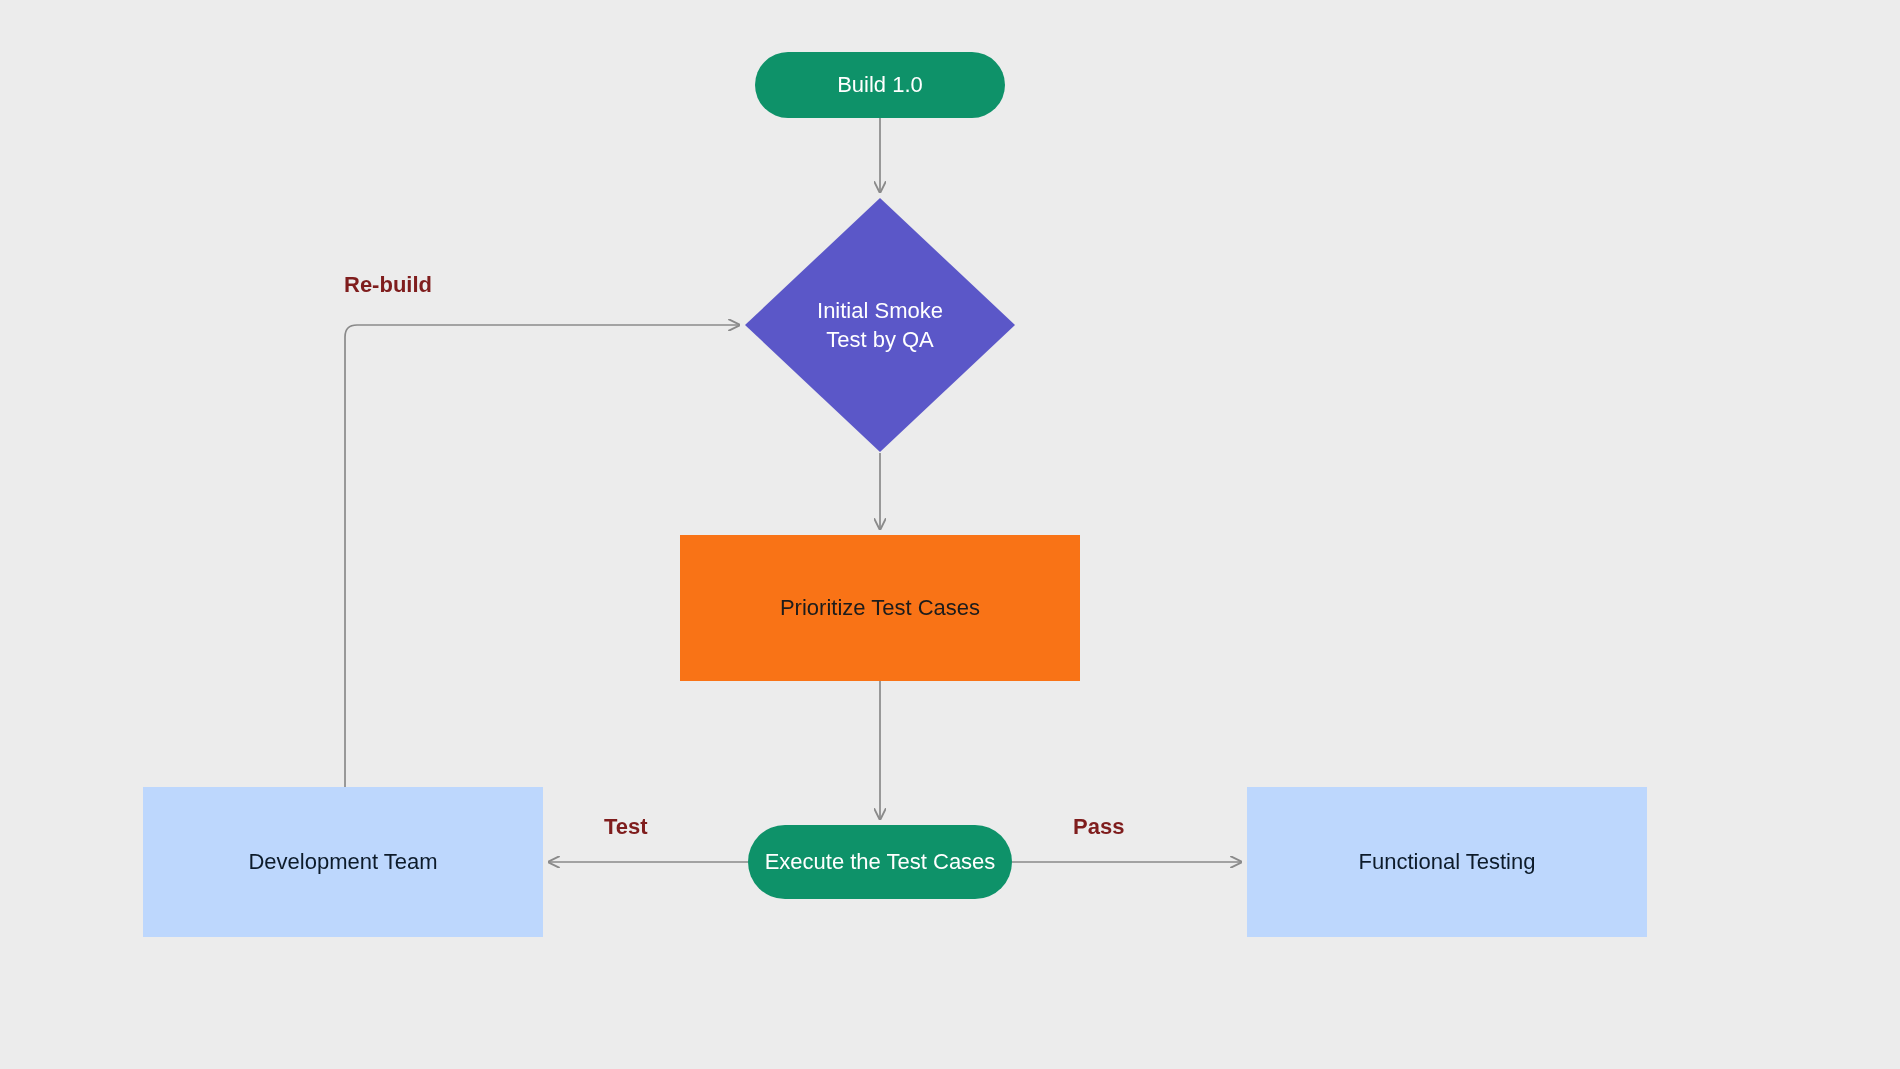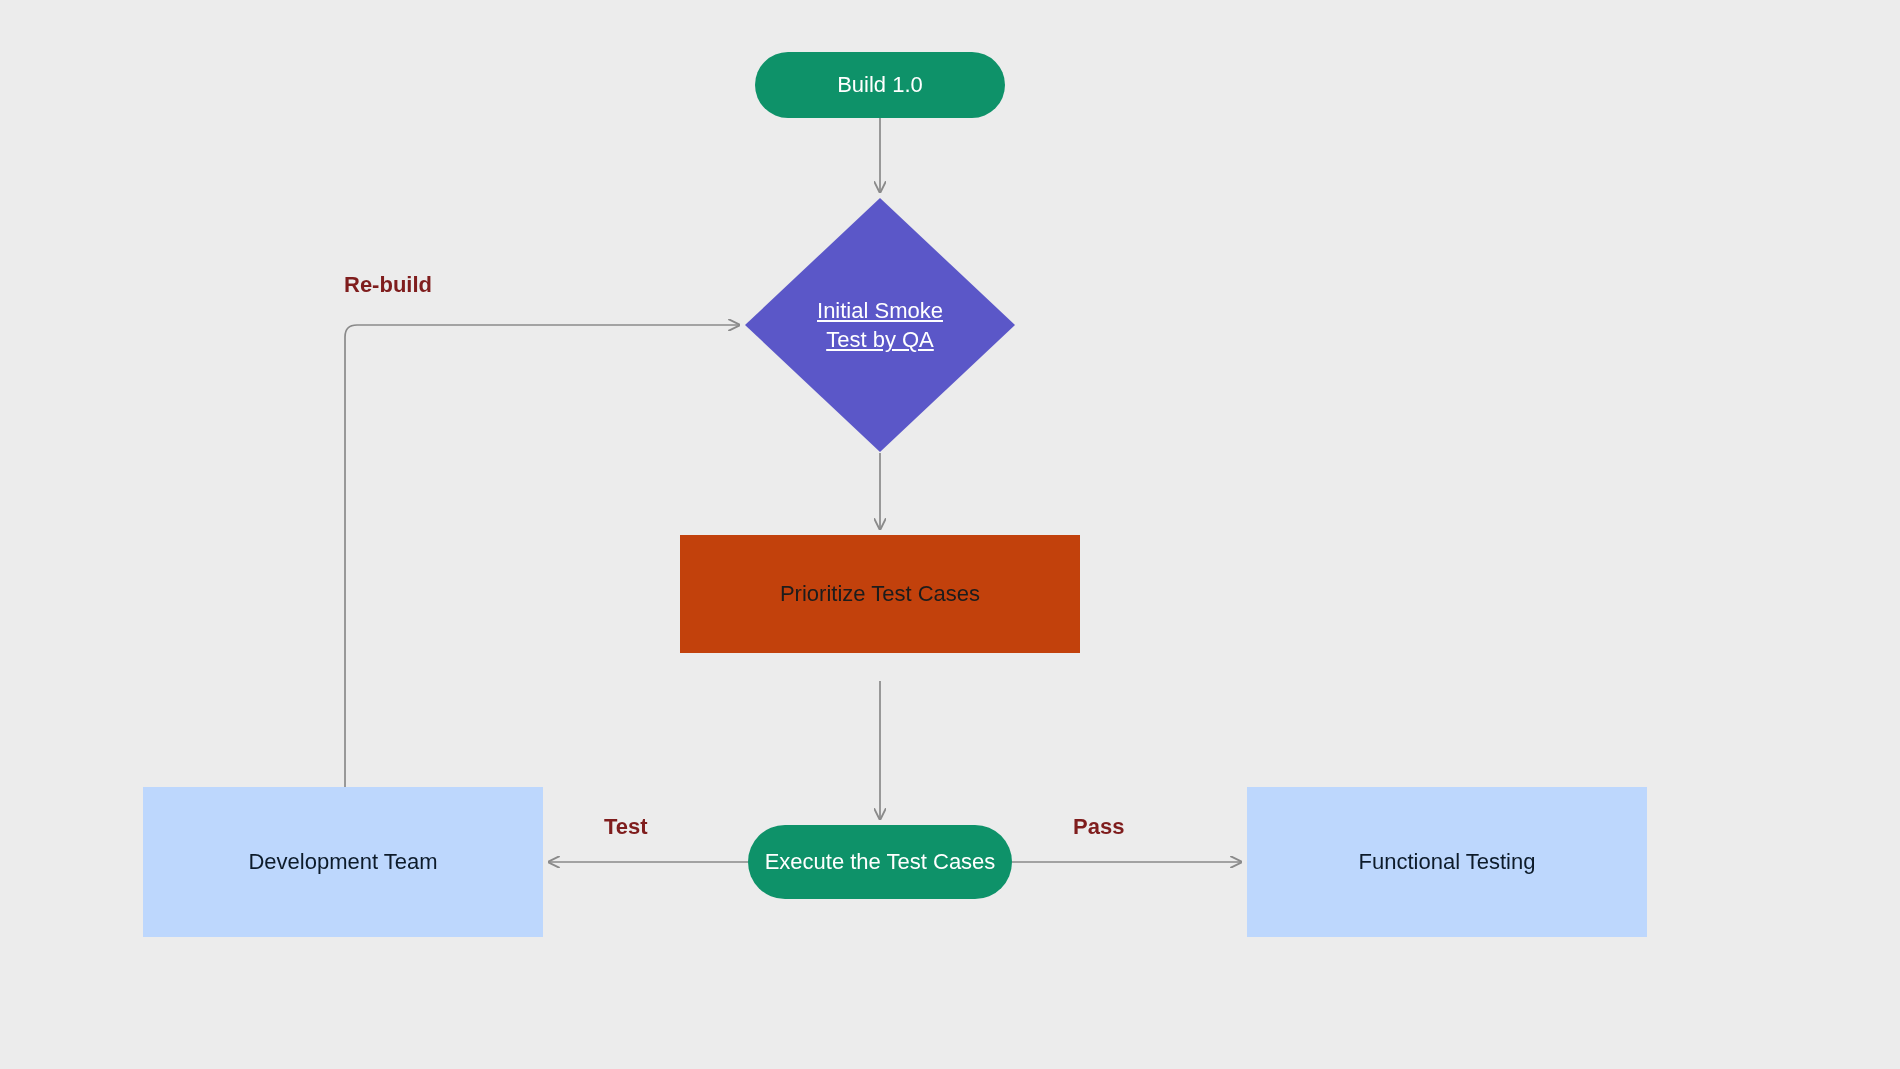--- a/index.html
+++ b/index.html
@@ -71,30 +71,29 @@
     left: 0;
     top: 0;
     width: 270px;
     height: 254px;
     background: #5b57c8;
     clip-path: polygon(50% 0%, 100% 50%, 50% 100%, 0% 50%);
   }
   #node-smoke .node-label {
     position: relative;
     z-index: 1;
-    text-decoration: underline;
   }
 
   
   #node-prioritize {
     left: 680px;
     top: 535px;
     width: 400px;
-    height: 118px;
-    background: #c2410c;
+    height: 146px;
+    background: #f97316;
     color: #1c1c1c;
     font-size: 22px;
   }
 
   
   #node-execute {
     left: 748px;
     top: 825px;
     width: 264px;
     height: 74px;

